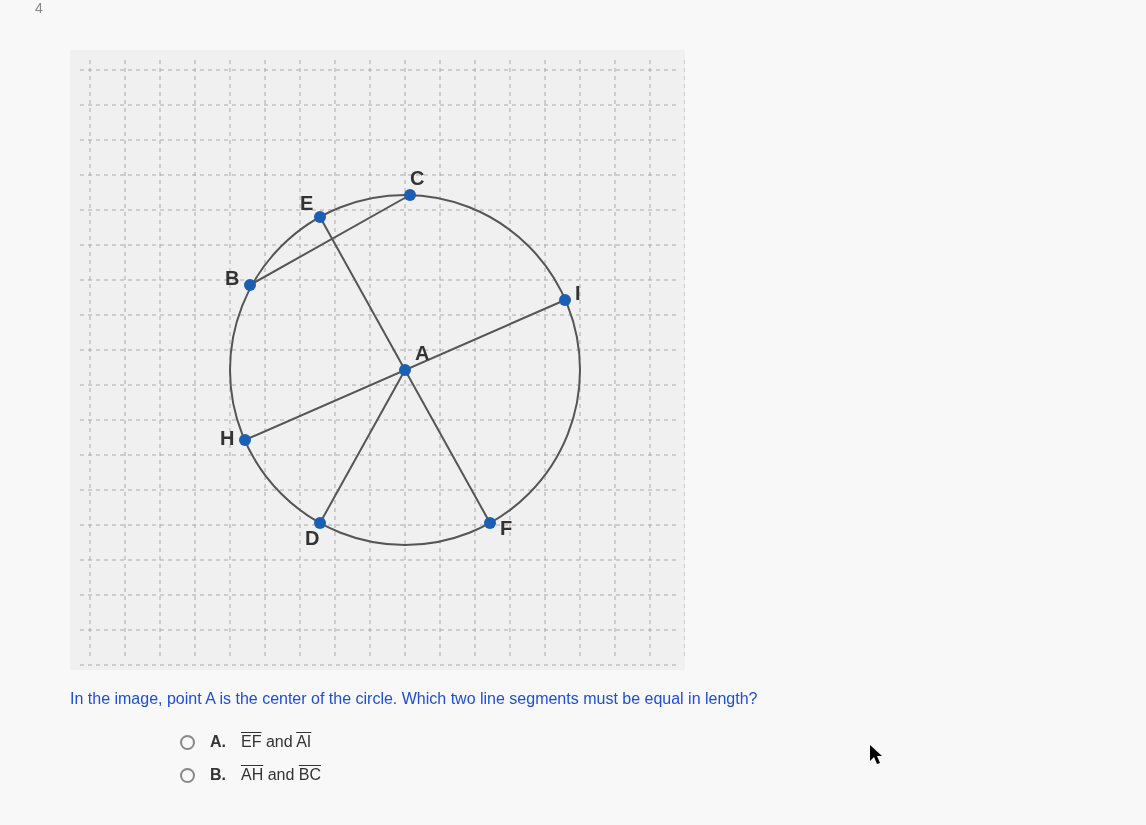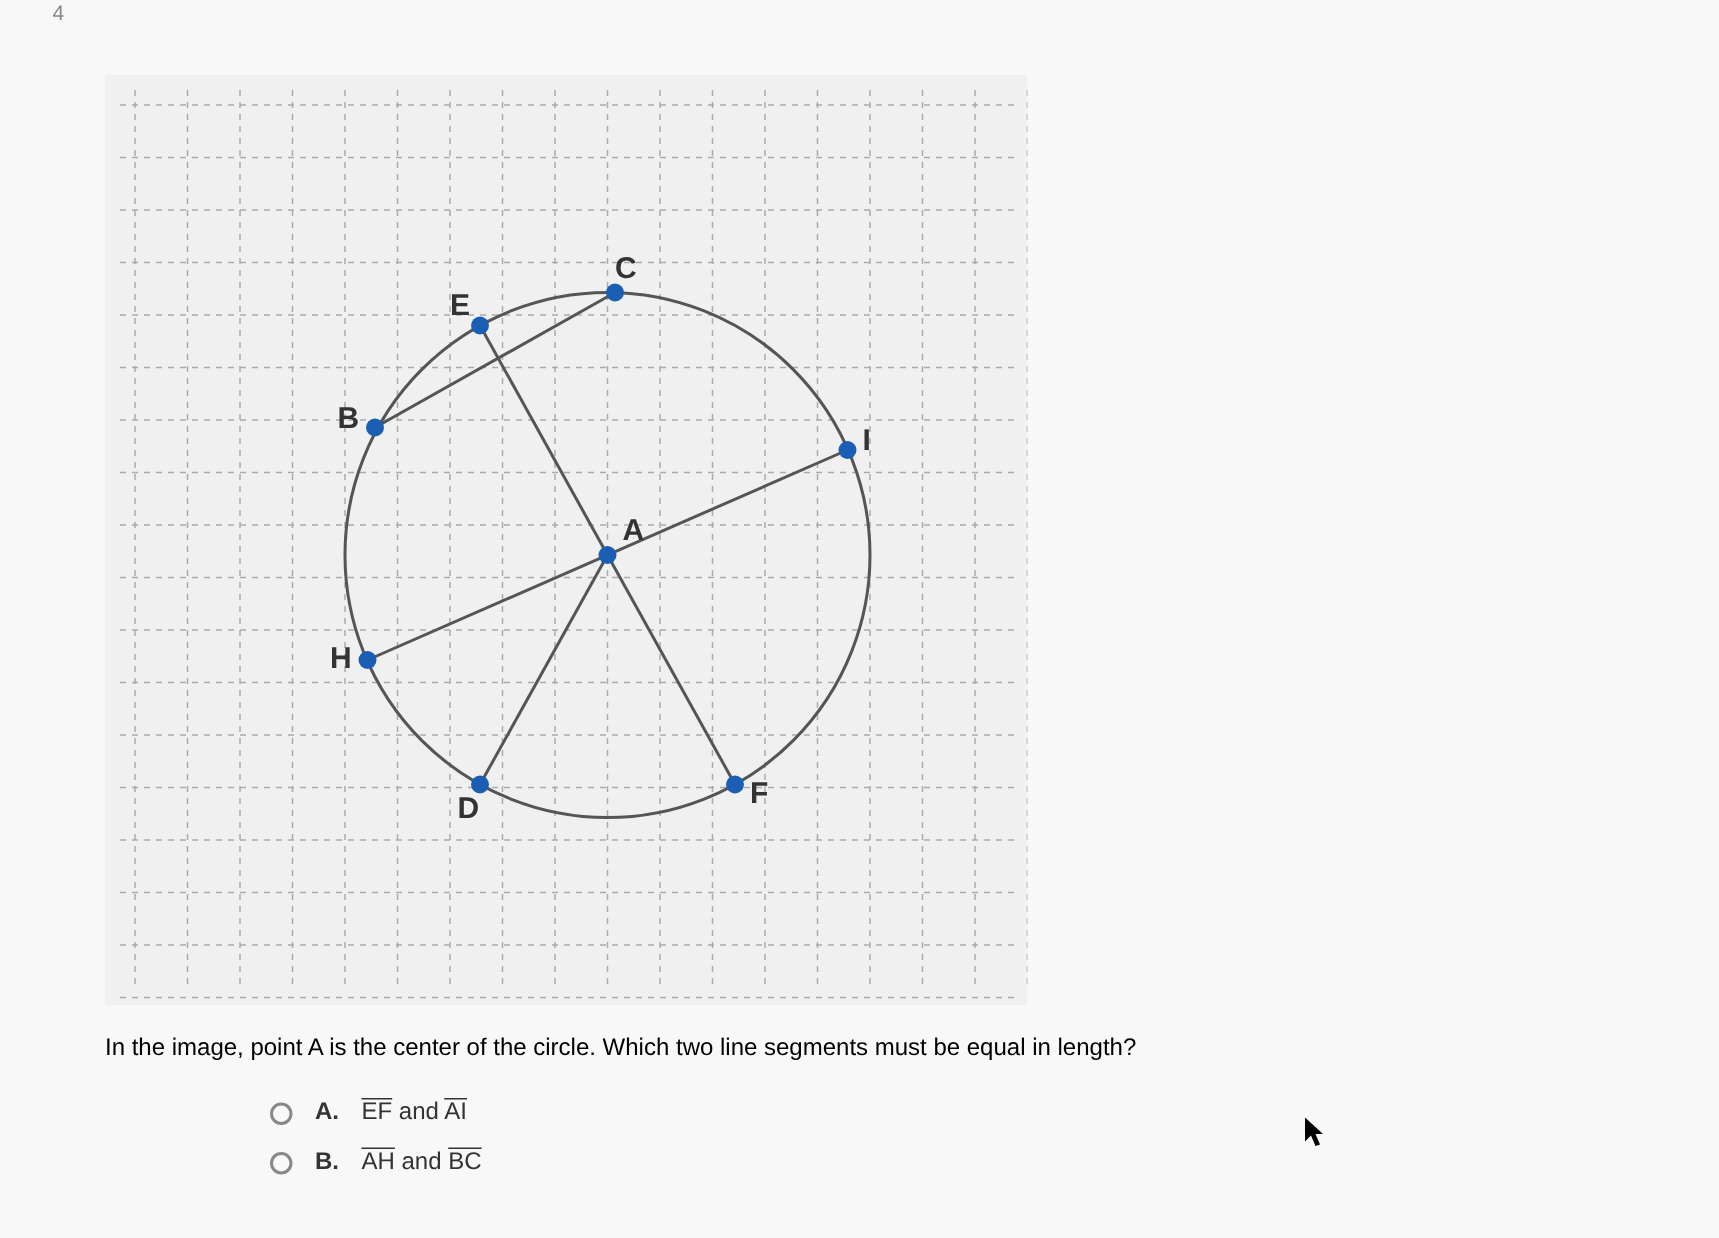--- a/index.html
+++ b/index.html
@@ -36,21 +36,21 @@
       position: absolute;
       top: 0;
       left: 0;
       width: 100%;
       height: 100%;
     }
     .question-text {
       margin-top: 20px;
       margin-left: 10px;
       font-size: 16px;
-      color: #000000;
+      color: #1d4ed8;
     }
     .answer-options {
       margin-top: 25px;
       margin-left: 120px;
     }
     .answer-row {
       display: flex;
       align-items: center;
       margin-bottom: 15px;
       cursor: pointer;

